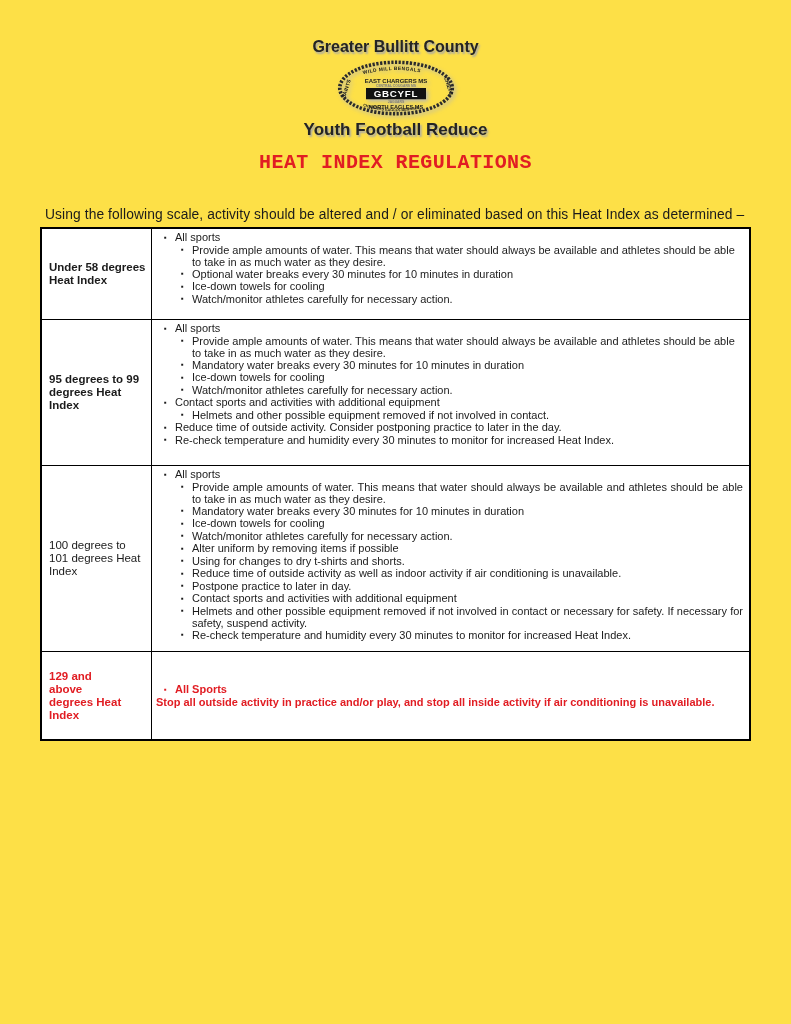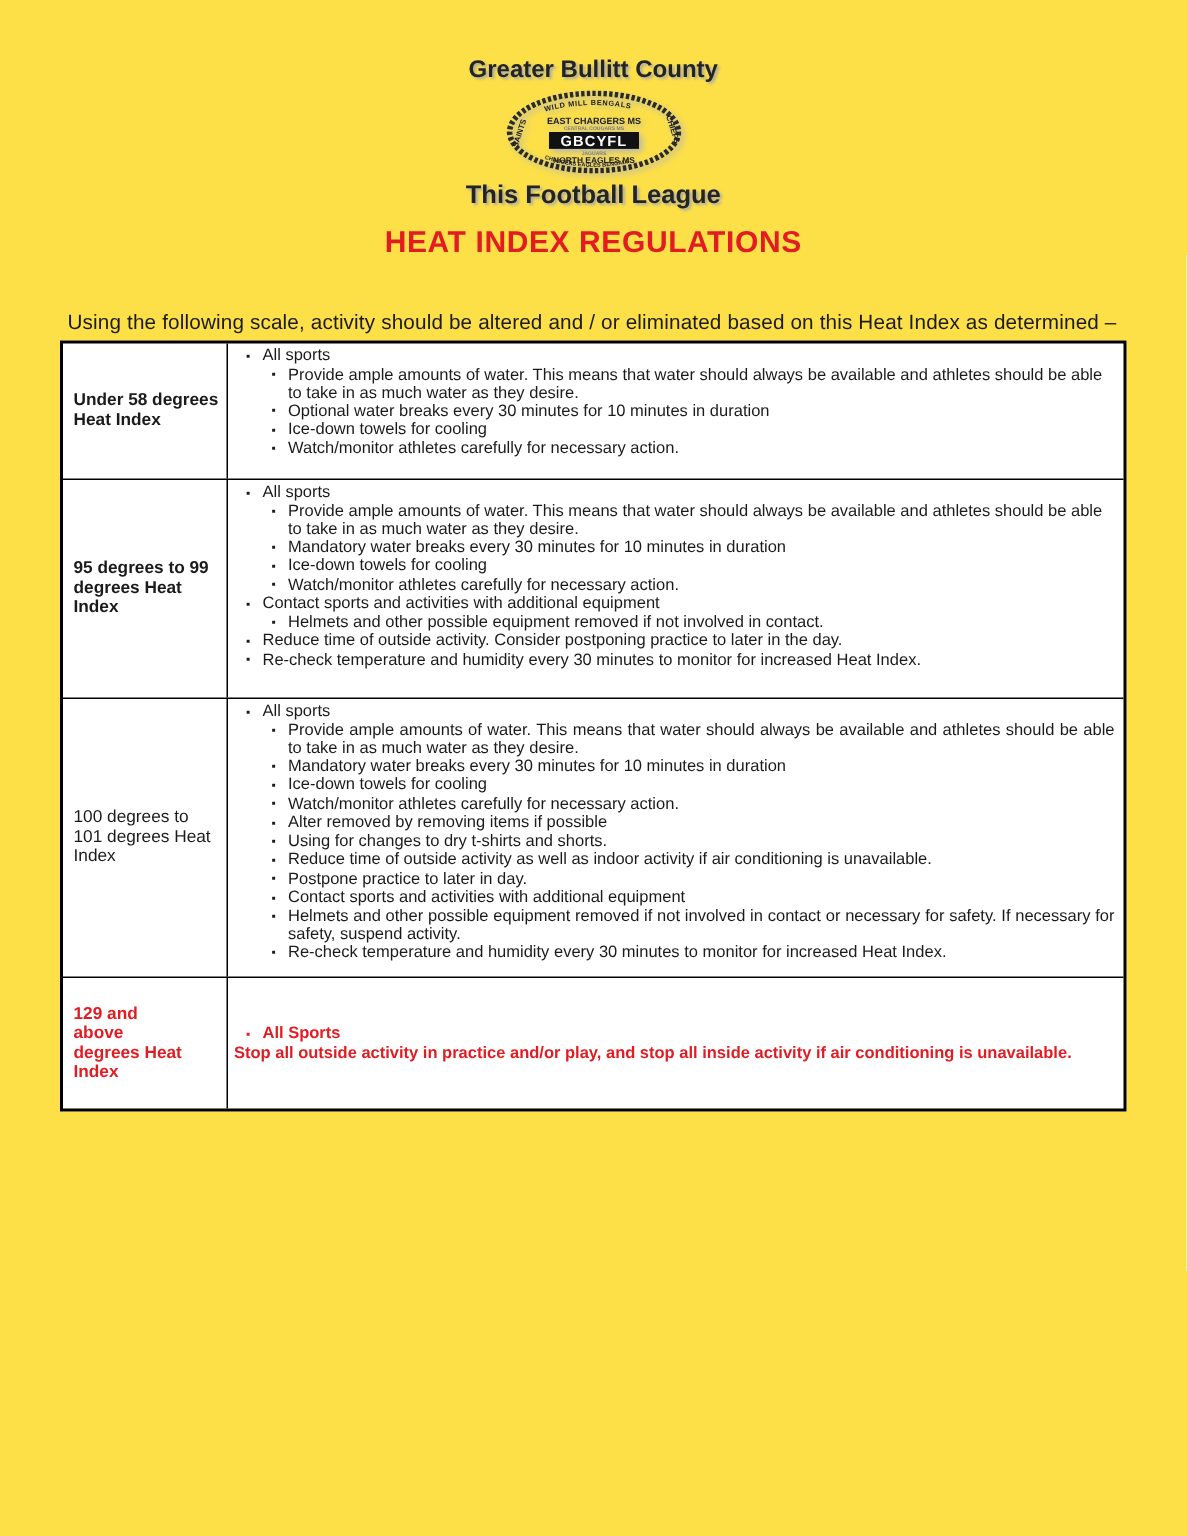--- a/index.html
+++ b/index.html
@@ -10,21 +10,21 @@
     overflow:hidden;
   }
   
   .header { position:absolute; top:38px; left:0; width:100%; text-align:center; }
   .org-line1 { font-size:16px; font-weight:bold; color:#242424; text-shadow:1.5px 1.5px 2px #a9a9a9; }
   .logo-wrap { margin-top:2px; line-height:0; }
   .logo-svg { width:120px; height:60px; filter:drop-shadow(2px 2px 2px #b5b5b5); }
   .org-line2 { font-size:17px; font-weight:bold; color:#242424; margin-top:2px; text-shadow:1.5px 1.5px 2px #a9a9a9; }
   .doc-title {
     position:absolute; top:151px; left:0; width:100%; text-align:center;
-    font-family:Liberation Sans, sans-serif; font-weight:bold; font-size:20px;
+    font-family:Liberation Mono, monospace; font-weight:bold; font-size:20px;
     letter-spacing:0.4px; color:var(--accent-red);
   }
   
   .intro {
     position:absolute; top:207px; left:45px; width:710px;
     font-size:13.8px; color:var(--ink); letter-spacing:0.1px;
   }
   
   .hi-table {
     position:absolute; top:227px; left:40px; width:711px;
@@ -82,21 +82,21 @@
           <rect x="40" y="39" width="80" height="15" fill="#111"></rect>
           <text x="80" y="51" text-anchor="middle" font-size="13" letter-spacing="1" fill="#ffffff">GBCYFL</text>
           <text x="80" y="59" text-anchor="middle" font-size="4.5" fill="#7d7d7d">JAGUARS</text>
           <text x="80" y="66.5" text-anchor="middle" font-size="7.5">NORTH EAGLES MS</text>
           <text font-size="5"><textPath href="#arcBottom" startOffset="8%">CHARGERS EAGLES BENGALS</textPath></text>
           <text x="0" y="0" font-size="7" transform="translate(12,53) rotate(-72)">SAINTS</text>
           <text x="0" y="0" font-size="7" transform="translate(144,25) rotate(72)">CHIEFS</text>
         </g>
       </svg>
     </div>
-    <div class="org-line2">This Football League</div>
+    <div class="org-line2">Youth Football Reduce</div>
   </div>
 
   <div class="doc-title">HEAT INDEX REGULATIONS</div>
 
   <div class="intro">Using the following scale, activity should be altered and / or eliminated based on this Heat Index as determined –</div>
 
   <div class="hi-table">
     <div id="table-body">
   <div class="row">
     <div class="cell-label">
@@ -195,21 +195,21 @@
             <div class="item lvl2">
               <span class="bullet">▪</span>
               <span class="text">Ice-down towels for cooling</span>
             </div>
             <div class="item lvl2">
               <span class="bullet">▪</span>
               <span class="text">Watch/monitor athletes carefully for necessary action.</span>
             </div>
             <div class="item lvl2">
               <span class="bullet">▪</span>
-              <span class="text">Alter removed by removing items if possible</span>
+              <span class="text">Alter uniform by removing items if possible</span>
             </div>
             <div class="item lvl2">
               <span class="bullet">▪</span>
               <span class="text">Using for changes to dry t-shirts and shorts.</span>
             </div>
             <div class="item lvl2">
               <span class="bullet">▪</span>
               <span class="text">Reduce time of outside activity as well as indoor activity if air conditioning is unavailable.</span>
             </div>
             <div class="item lvl2">

